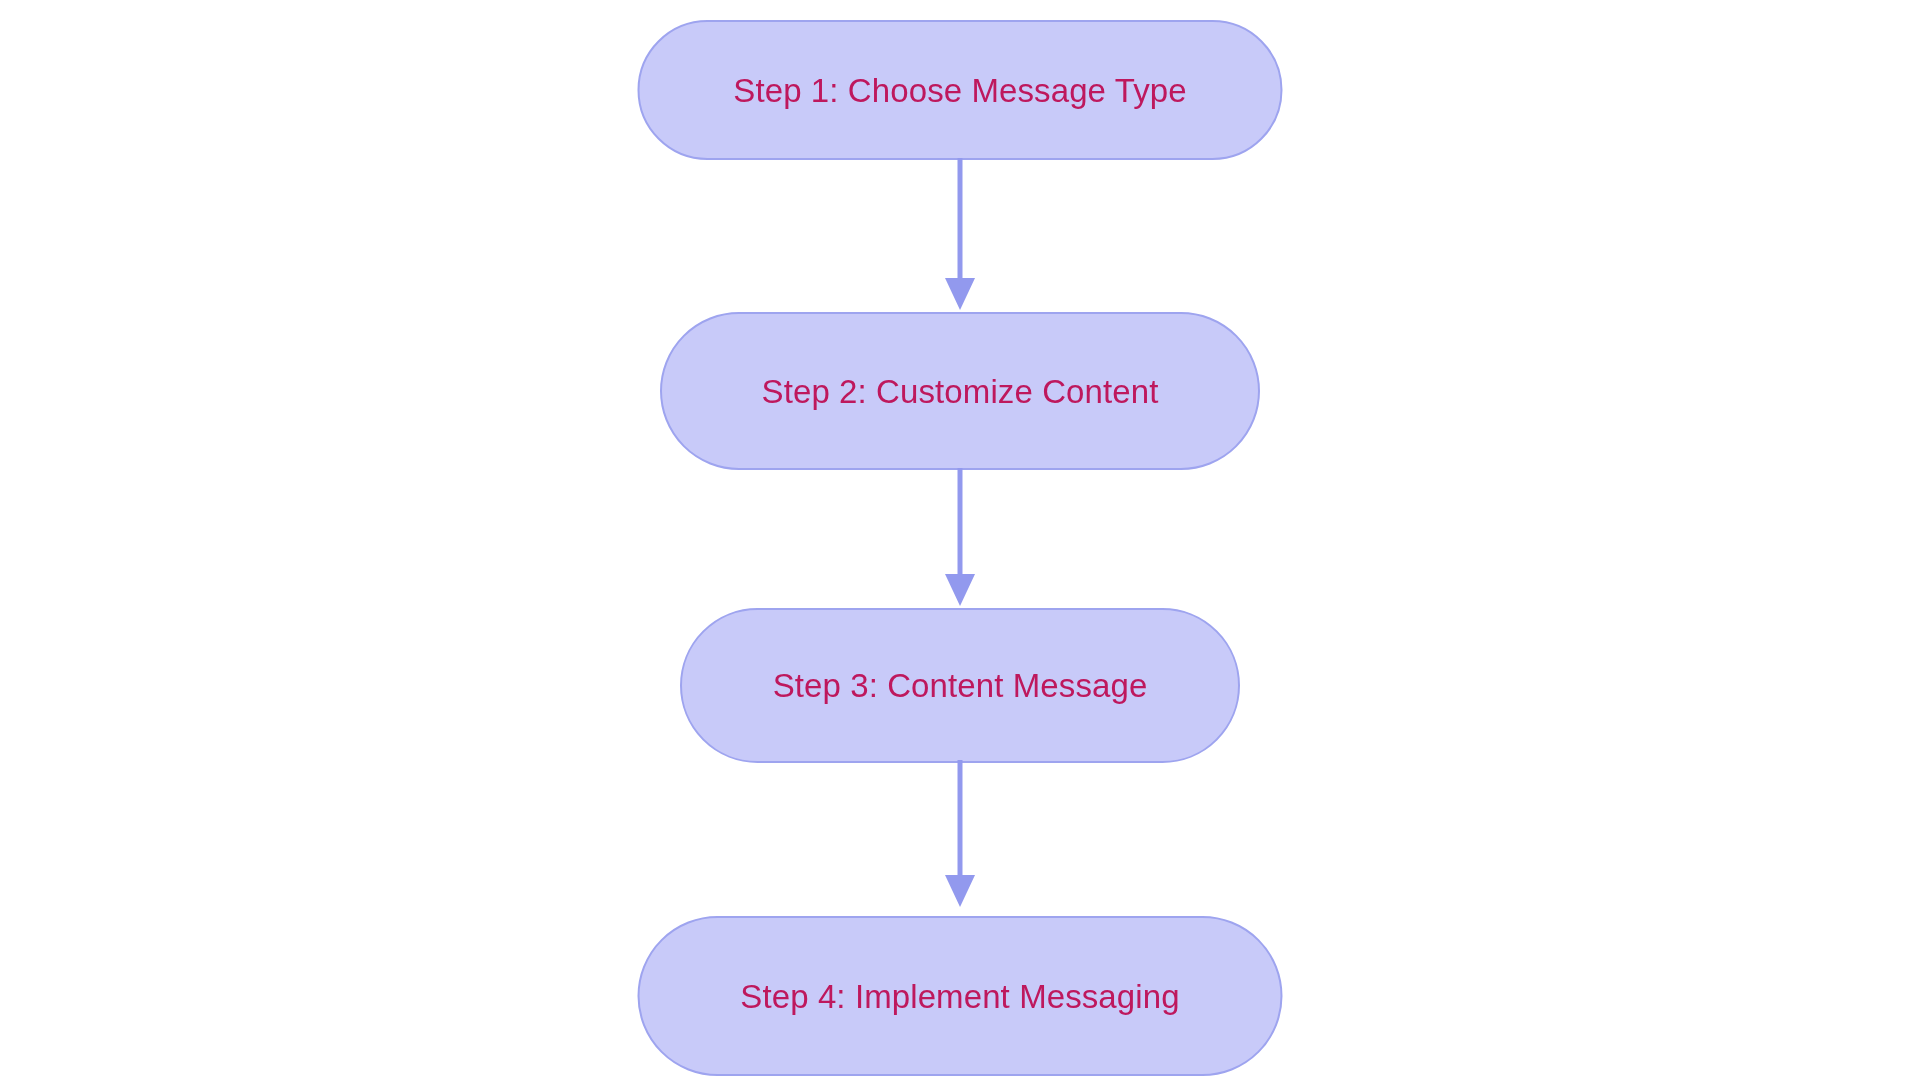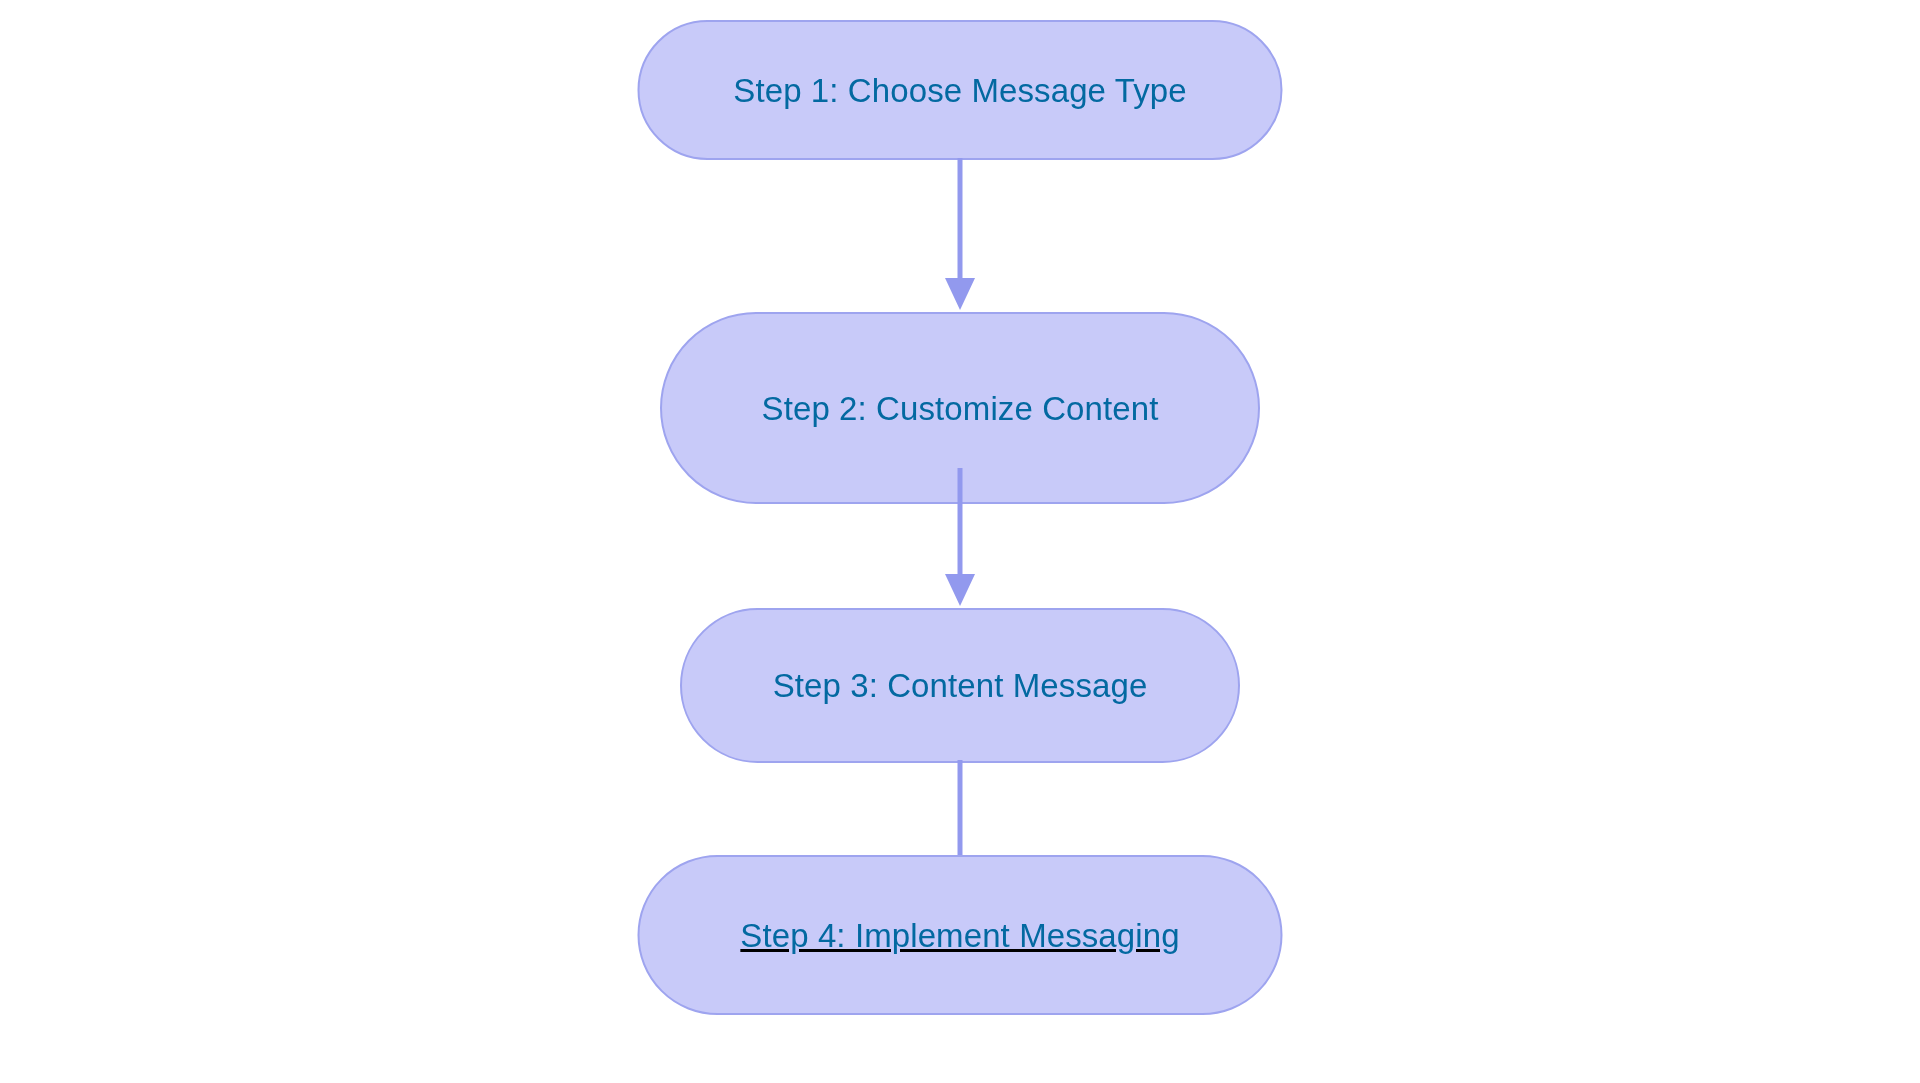--- a/index.html
+++ b/index.html
@@ -28,34 +28,34 @@
     align-items: center;
     justify-content: center;
     background: #c8caf9;
     border: 2px solid #9ea4ef;
     border-radius: 999px;
     left: 50%;
     transform: translateX(-50%);
   }
 
   .flow-node-label {
-    color: #0369a1;
+    color: #be185d;
     font-family: "Liberation Sans", sans-serif;
     font-size: 33px;
     font-weight: 400;
     letter-spacing: 0.1px;
     white-space: nowrap;
     line-height: 1;
   }
 
   
   #node-1 { top: 20px;  width: 645px; height: 140px; }
-  #node-2 { top: 312px; width: 600px; height: 192px; align-items: center; }
+  #node-2 { top: 312px; width: 600px; height: 158px; align-items: center; }
   #node-3 { top: 608px; width: 560px; height: 155px; }
-  #node-4 { top: 855px; width: 645px; height: 160px; text-decoration: underline; }
+  #node-4 { top: 916px; width: 645px; height: 160px; }
 
   .flow-arrow {
     position: absolute;
     left: 50%;
     transform: translateX(-50%);
     overflow: visible;
   }
 
   #arrow-1 { top: 158px; }
   #arrow-2 { top: 468px; }

